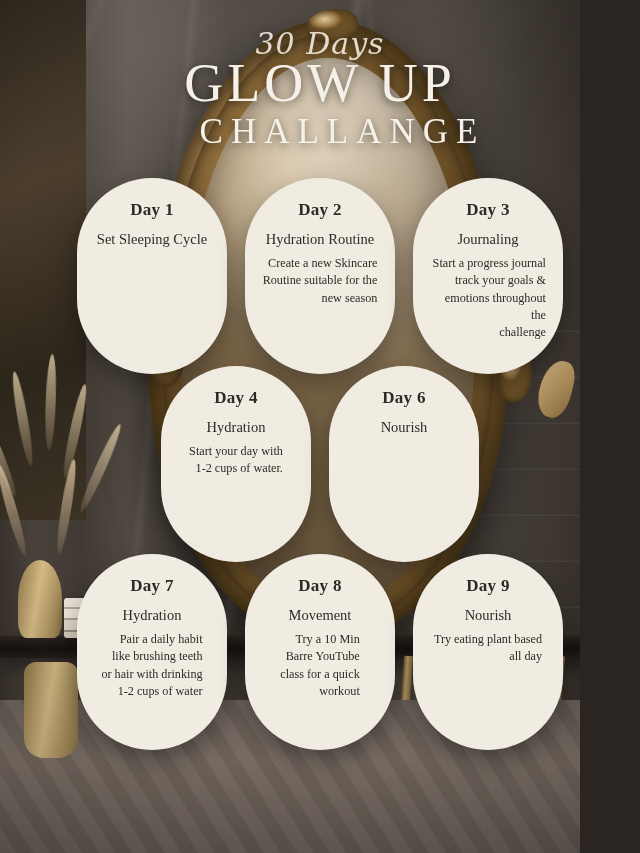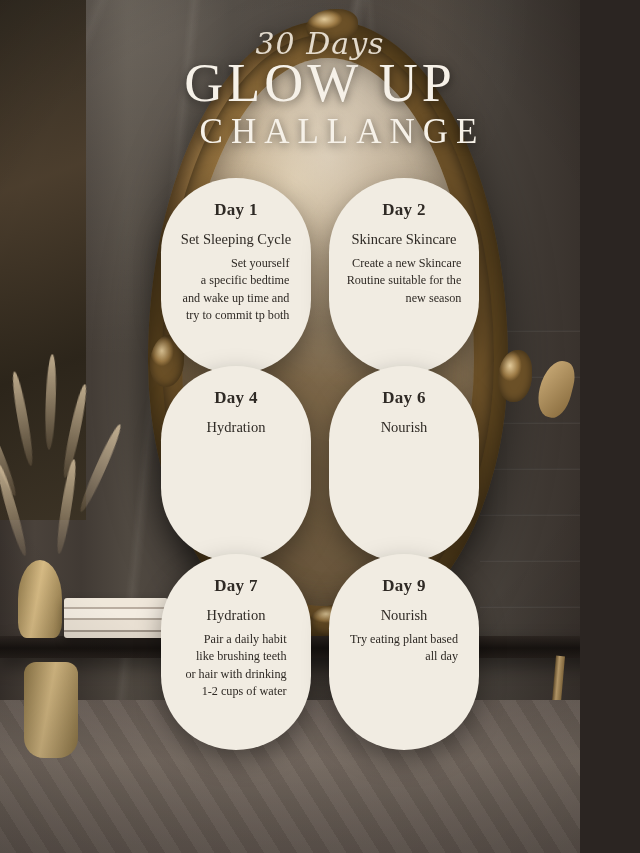--- a/index.html
+++ b/index.html
@@ -312,55 +312,69 @@
     <div class="title-main">GLOW UP</div>
     <div class="title-sub">CHALLANGE</div>
   </div>
 
   <div class="grid">
 
     <div class="row row-1">
       <div class="card tall">
         <div class="card-day">Day 1</div>
         <div class="card-head">Set Sleeping Cycle</div>
-        <div class="card-body" style="white-space:pre-line">Set yourself
-a specific bedtime
-and wake up time and
-try to commit tp both</div>
       </div>
       <div class="card tall">
         <div class="card-day">Day 2</div>
-        <div class="card-head">Skincare Skincare</div>
+        <div class="card-head">Hydration Routine</div>
         <div class="card-body" style="white-space:pre-line">Create a new Skincare
 Routine suitable for the
 new season</div>
       </div>
+      <div class="card tall">
+        <div class="card-day">Day 3</div>
+        <div class="card-head">Journaling</div>
+        <div class="card-body" style="white-space:pre-line">Start a progress journal
+track your goals &amp;
+emotions throughout the
+challenge</div>
+      </div>
     </div>
 
     <div class="row row-2">
       <div class="card tall">
         <div class="card-day">Day 4</div>
         <div class="card-head">Hydration</div>
+        <div class="card-body" style="white-space:pre-line">Start your day with
+1-2 cups of water.</div>
       </div>
       <div class="card tall">
         <div class="card-day">Day 6</div>
         <div class="card-head">Nourish</div>
       </div>
     </div>
 
     <div class="row row-3">
       <div class="card tall">
         <div class="card-day">Day 7</div>
         <div class="card-head">Hydration</div>
         <div class="card-body" style="white-space:pre-line">Pair a daily habit
 like brushing teeth
 or hair with drinking
 1-2 cups of water</div>
       </div>
       <div class="card tall">
+        <div class="card-day">Day 8</div>
+        <div class="card-head">Movement</div>
+        <div class="card-body" style="white-space:pre-line">Try a 10 Min
+Barre YouTube
+class for a quick
+workout</div>
+      </div>
+      <div class="card tall">
         <div class="card-day">Day 9</div>
         <div class="card-head">Nourish</div>
         <div class="card-body" style="white-space:pre-line">Try eating plant based
 all day</div>
       </div>
     </div>
 
   </div>
 </div>
 

